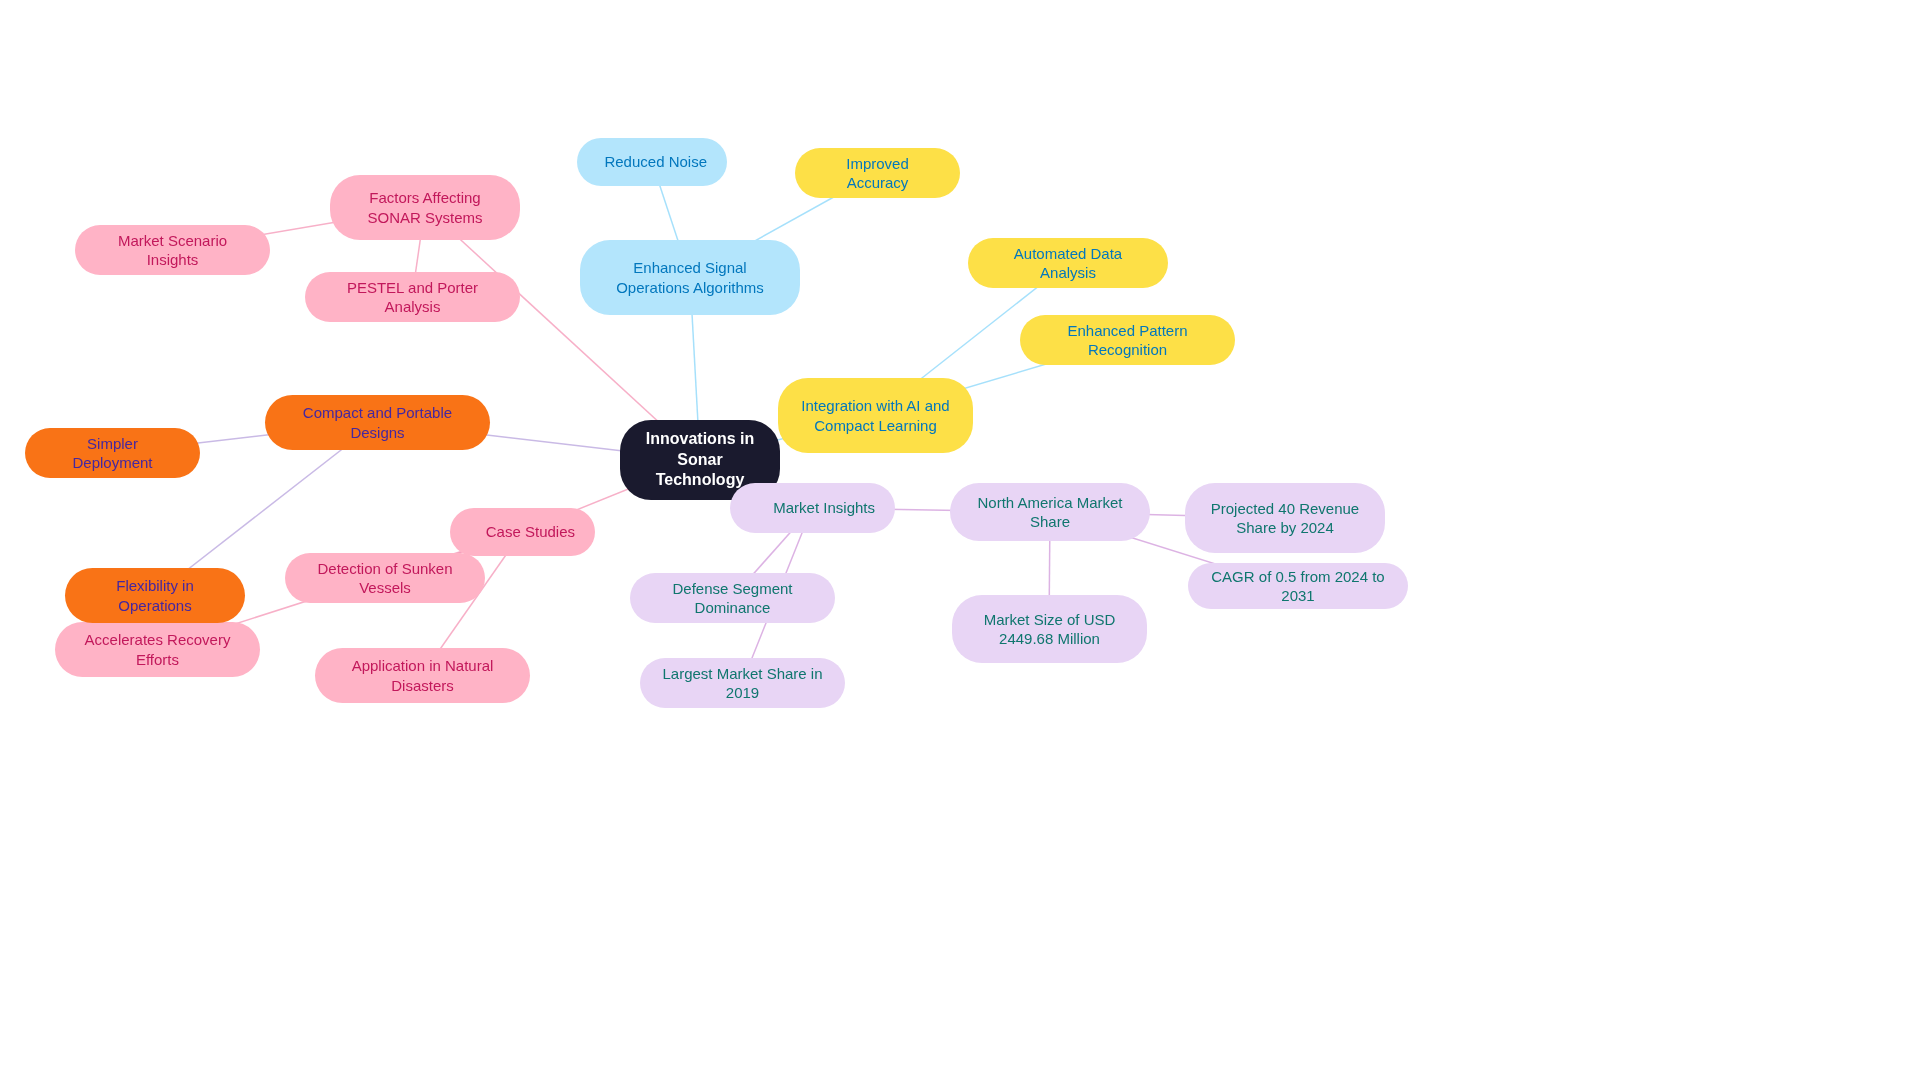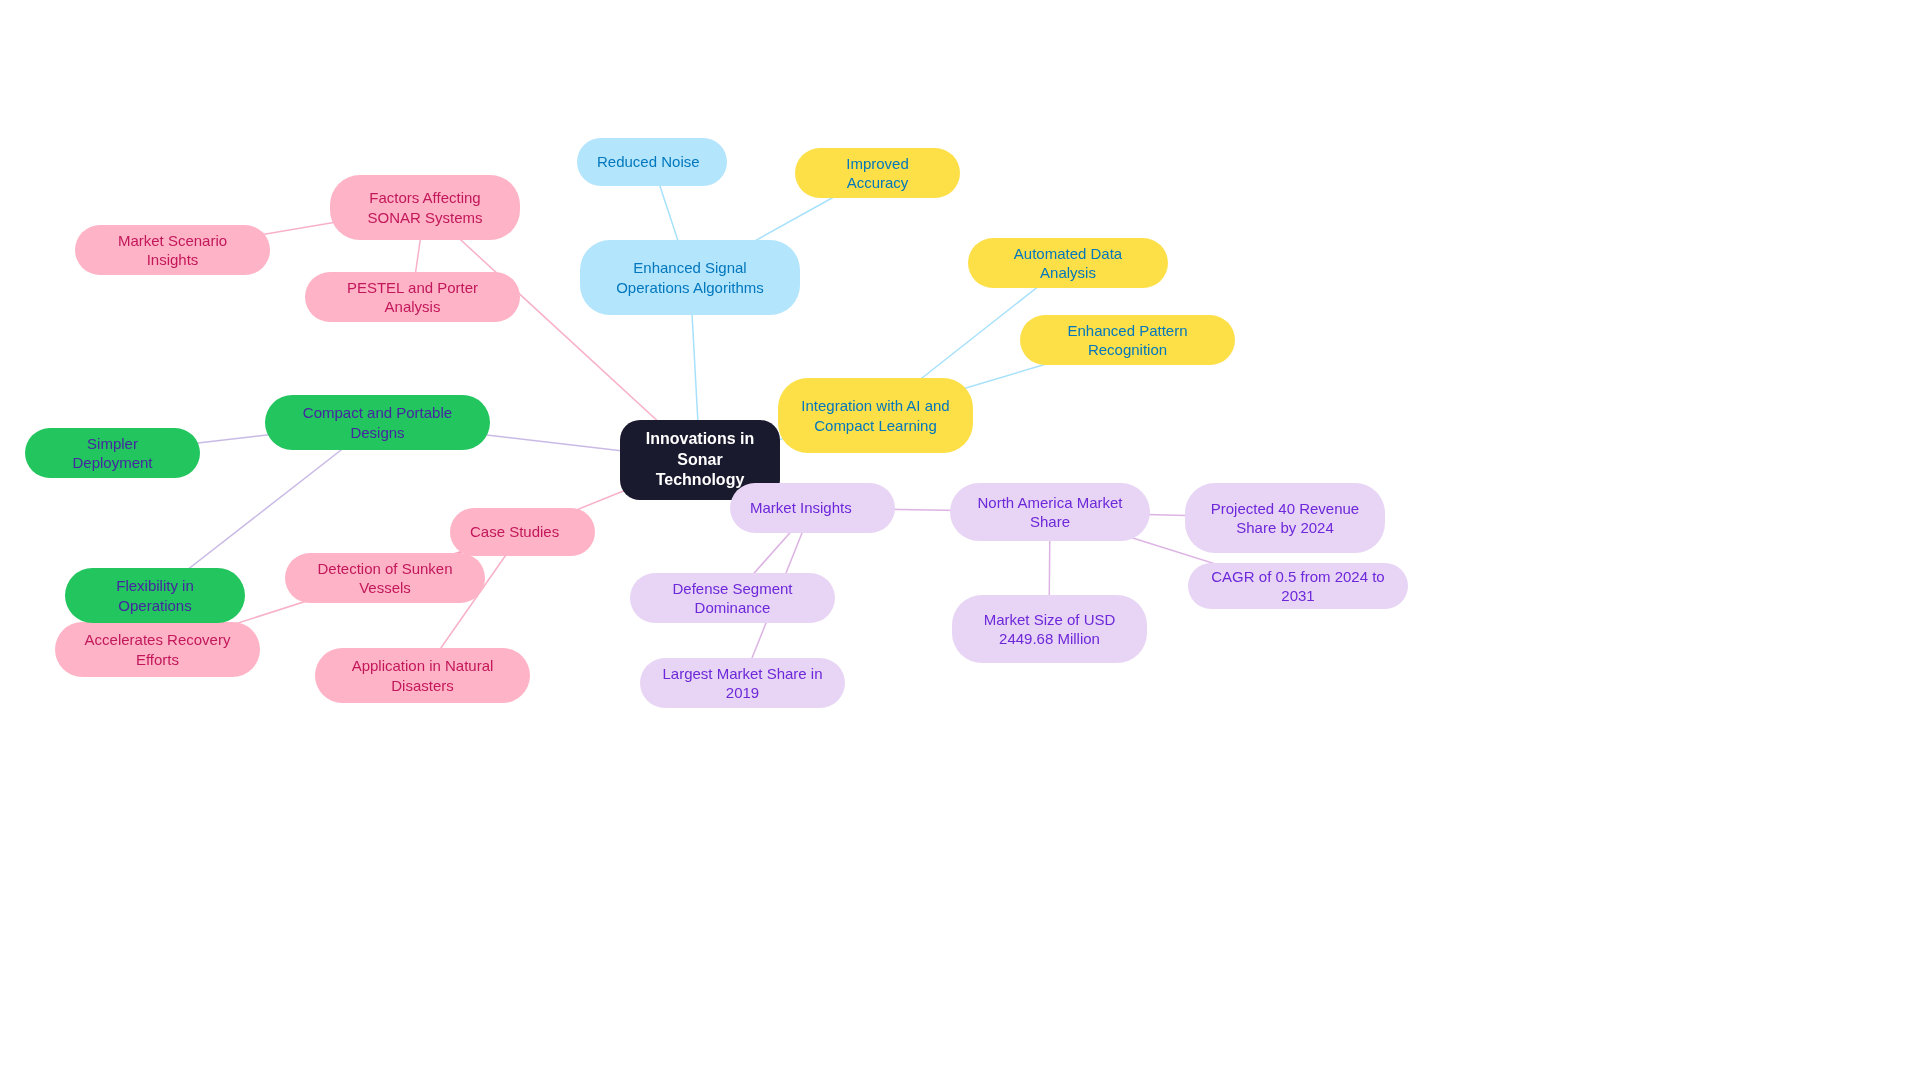--- a/index.html
+++ b/index.html
@@ -19,21 +19,21 @@
       height: 1083px;
       pointer-events: none;
       z-index: 1;
     }
 
     .node {
       position: absolute;
       border-radius: 30px;
       display: flex;
       align-items: center;
-      justify-content: flex-start;
+      justify-content: flex-end;
       text-align: center;
       z-index: 2;
       padding: 12px 20px;
       font-size: 15px;
       line-height: 1.3;
     }
 
     .node-center {
       background: #1a1a2e;
       color: #ffffff;
@@ -45,38 +45,38 @@
     }
 
     .node-pink {
       background: #ffb3c6;
       color: #c2185b;
       border: none;
     }
 
     .node-purple {
       background: #e8d5f5;
-      color: #6d28d9;
+      color: #0f766e;
       border: none;
     }
 
     .node-blue {
       background: #b3e5fc;
       color: #0277bd;
       border: none;
     }
 
     .node-light-blue {
       background: #fde047;
       color: #0277bd;
       border: none;
     }
 
     .node-lavender {
-      background: #22c55e;
+      background: #f97316;
       color: #4527a0;
       border: none;
     }
   </style>
 </head>
 <body>
 
 <svg class="connections" id="svg-connections">
     <line x1="700" y1="460" x2="425" y2="207" stroke="#f48fb1" stroke-width="1.5" opacity="0.7"></line>
     <line x1="425" y1="207" x2="172" y2="250" stroke="#f48fb1" stroke-width="1.5" opacity="0.7"></line>
@@ -96,21 +96,21 @@
     <line x1="875" y1="415" x2="1127" y2="340" stroke="#81d4fa" stroke-width="1.5" opacity="0.7"></line>
     <line x1="700" y1="460" x2="812" y2="508" stroke="#ce93d8" stroke-width="1.5" opacity="0.7"></line>
     <line x1="812" y1="508" x2="732" y2="598" stroke="#ce93d8" stroke-width="1.5" opacity="0.7"></line>
     <line x1="812" y1="508" x2="742" y2="683" stroke="#ce93d8" stroke-width="1.5" opacity="0.7"></line>
     <line x1="812" y1="508" x2="1050" y2="512" stroke="#ce93d8" stroke-width="1.5" opacity="0.7"></line>
     <line x1="1050" y1="512" x2="1285" y2="518" stroke="#ce93d8" stroke-width="1.5" opacity="0.7"></line>
     <line x1="1050" y1="512" x2="1298" y2="590" stroke="#ce93d8" stroke-width="1.5" opacity="0.7"></line>
     <line x1="1050" y1="512" x2="1049" y2="629" stroke="#ce93d8" stroke-width="1.5" opacity="0.7"></line>
   </svg>
 
-<div class="node node-center" style="left: 620px; top: 420px; width: 160px; height: 80px;">
+<div class="node node-center" style="left: 620px; top: 420px; width: 160px; height: 80px; border-radius: 31px;">
   <span style="white-space:pre-line;">Innovations in Sonar
 Technology</span>
 </div>
 
 <div class="node node-pink" style="left: 330px; top: 175px; width: 190px; height: 65px;">
   <span>Factors Affecting SONAR Systems</span>
 </div>
 
 <div class="node node-pink" style="left: 75px; top: 225px; width: 195px; height: 50px;">
   <span>Market Scenario Insights</span>

